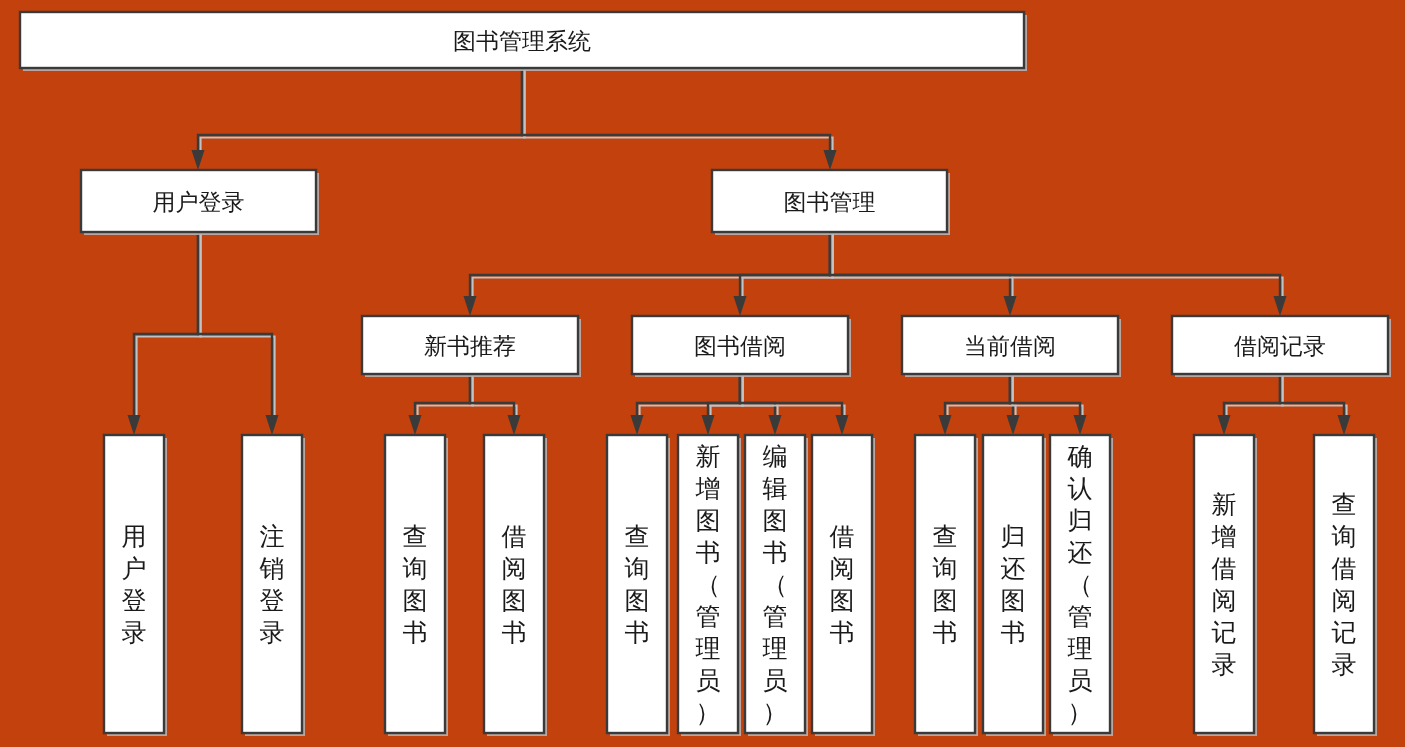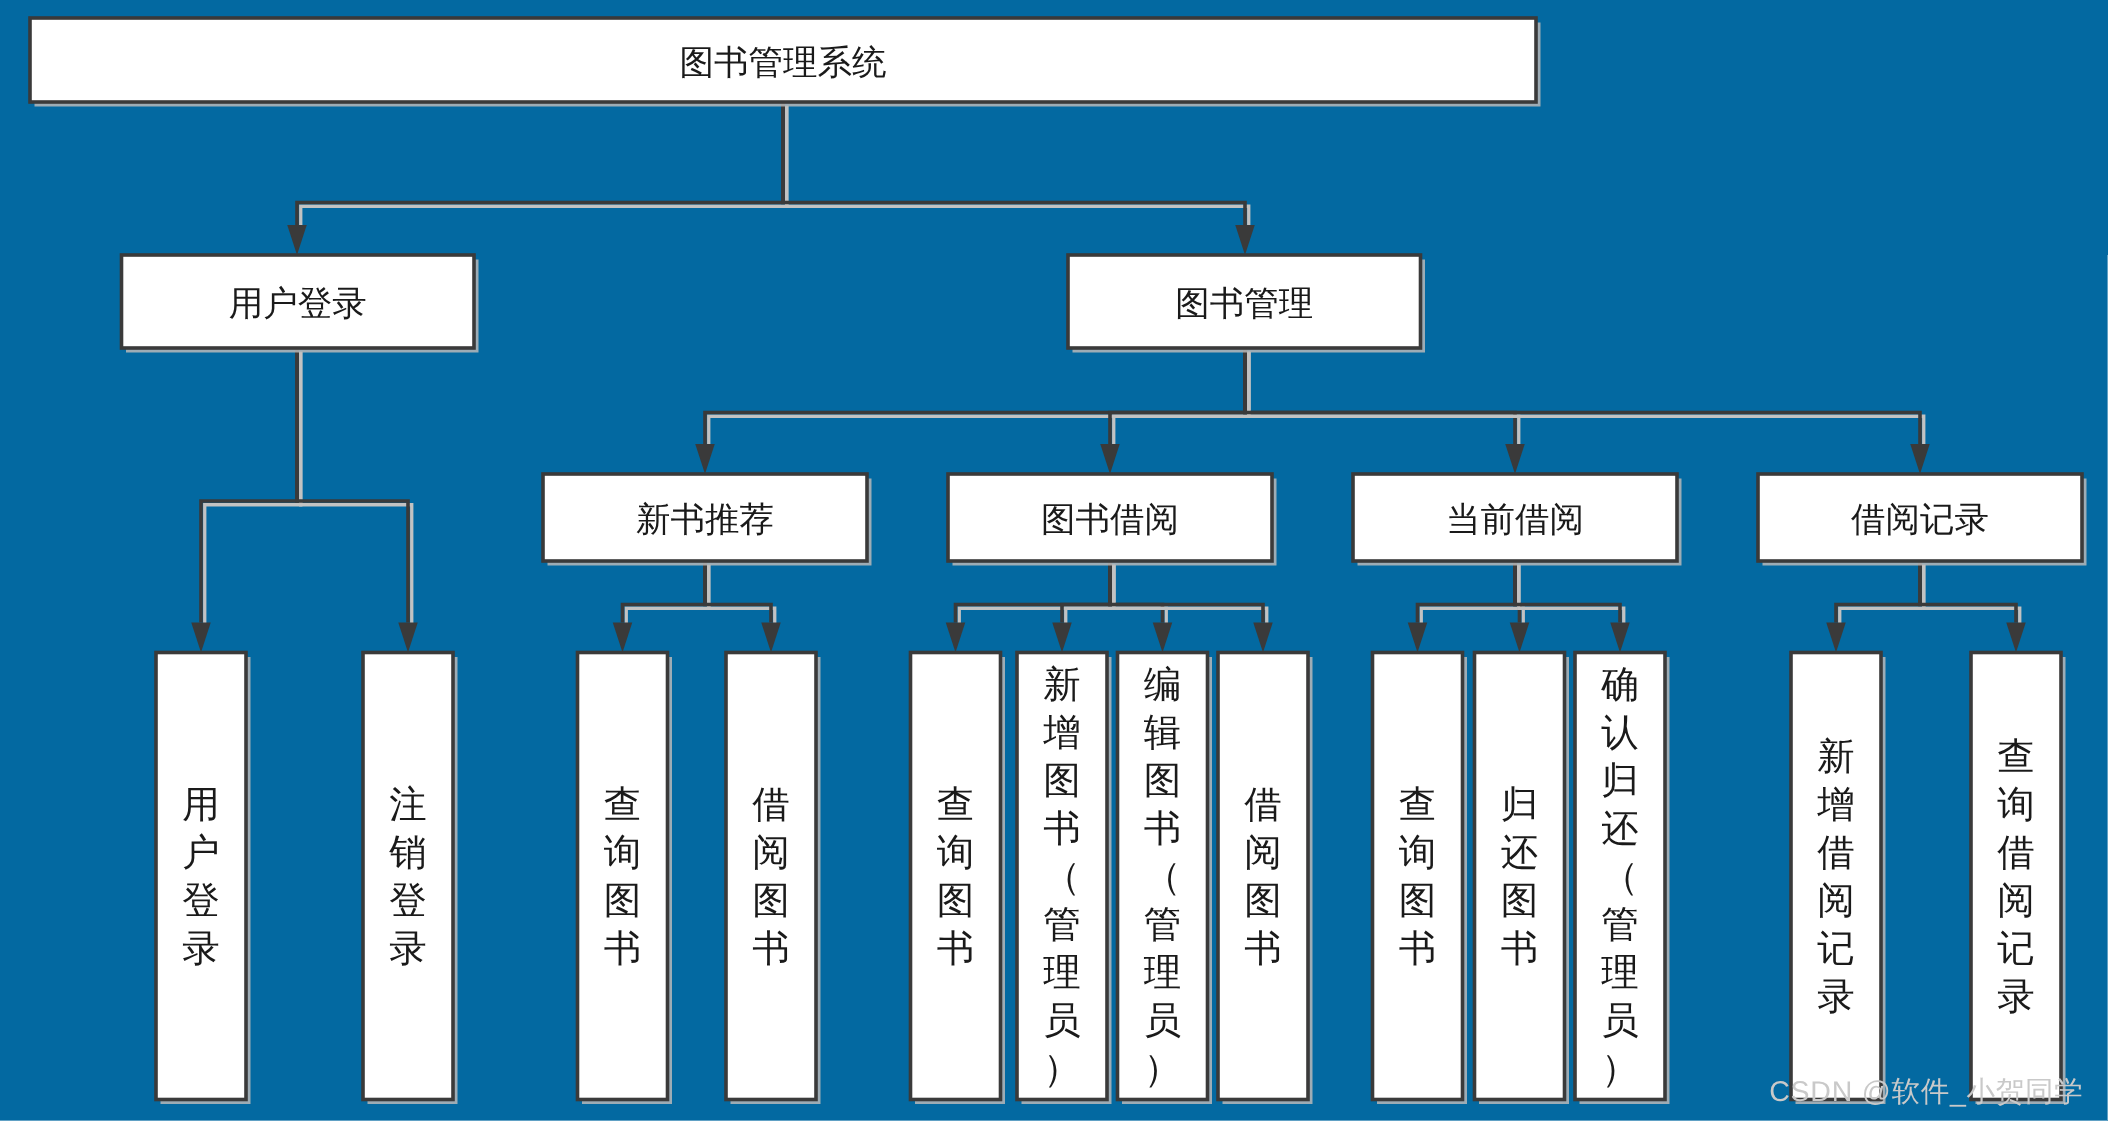--- a/index.html
+++ b/index.html
@@ -11,21 +11,21 @@
   body {
     width: 1405px;
     height: 747px;
     overflow: hidden;
     font-family: "Liberation Sans", "DejaVu Sans", sans-serif;
   }
   #diagram-root {
     position: relative;
     width: 1405px;
     height: 747px;
-    background: #0369a1;
+    background: #c2410c;
   }
   svg#flowchart {
     display: block;
     width: 1405px;
     height: 747px;
   }
   .node-rect {
     fill: #ffffff;
     stroke: #3a3a3a;
     stroke-width: 2.4;
@@ -271,14 +271,13 @@
           <rect x="1194" y="435" width="60" height="298" class="node-rect"></rect>
           <text x="1224" class="node-label-v"><tspan x="1224" y="512.96">新</tspan><tspan x="1224" y="544.96">增</tspan><tspan x="1224" y="576.96">借</tspan><tspan x="1224" y="608.96">阅</tspan><tspan x="1224" y="640.96">记</tspan><tspan x="1224" y="672.96">录</tspan></text>
         </g>
         <g>
           <rect x="1317" y="438" width="60" height="298" class="node-shadow"></rect>
           <rect x="1314" y="435" width="60" height="298" class="node-rect"></rect>
           <text x="1344" class="node-label-v"><tspan x="1344" y="512.96">查</tspan><tspan x="1344" y="544.96">询</tspan><tspan x="1344" y="576.96">借</tspan><tspan x="1344" y="608.96">阅</tspan><tspan x="1344" y="640.96">记</tspan><tspan x="1344" y="672.96">录</tspan></text>
         </g>
       </g>
   </svg>
-  <div class="watermark">CSDN @软件_小贺同学</div>
 </div>
 
 </body></html>

